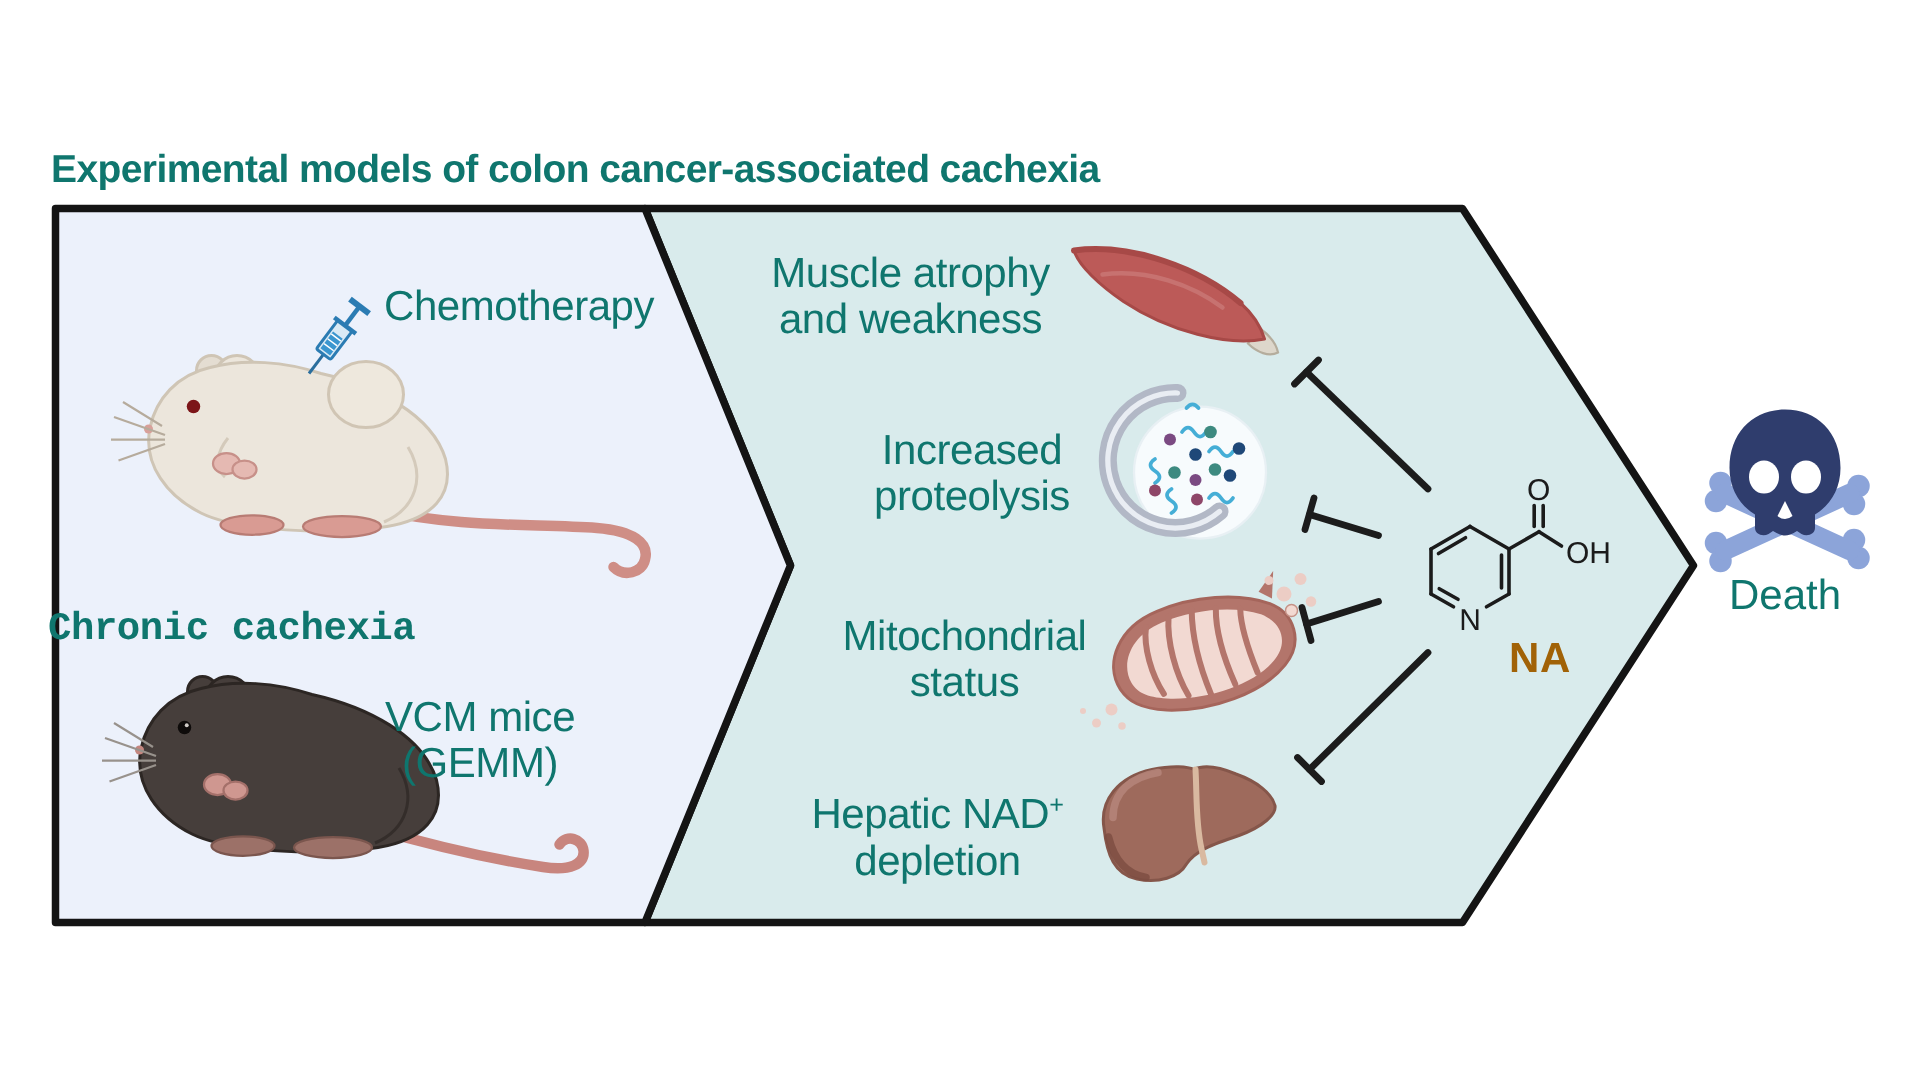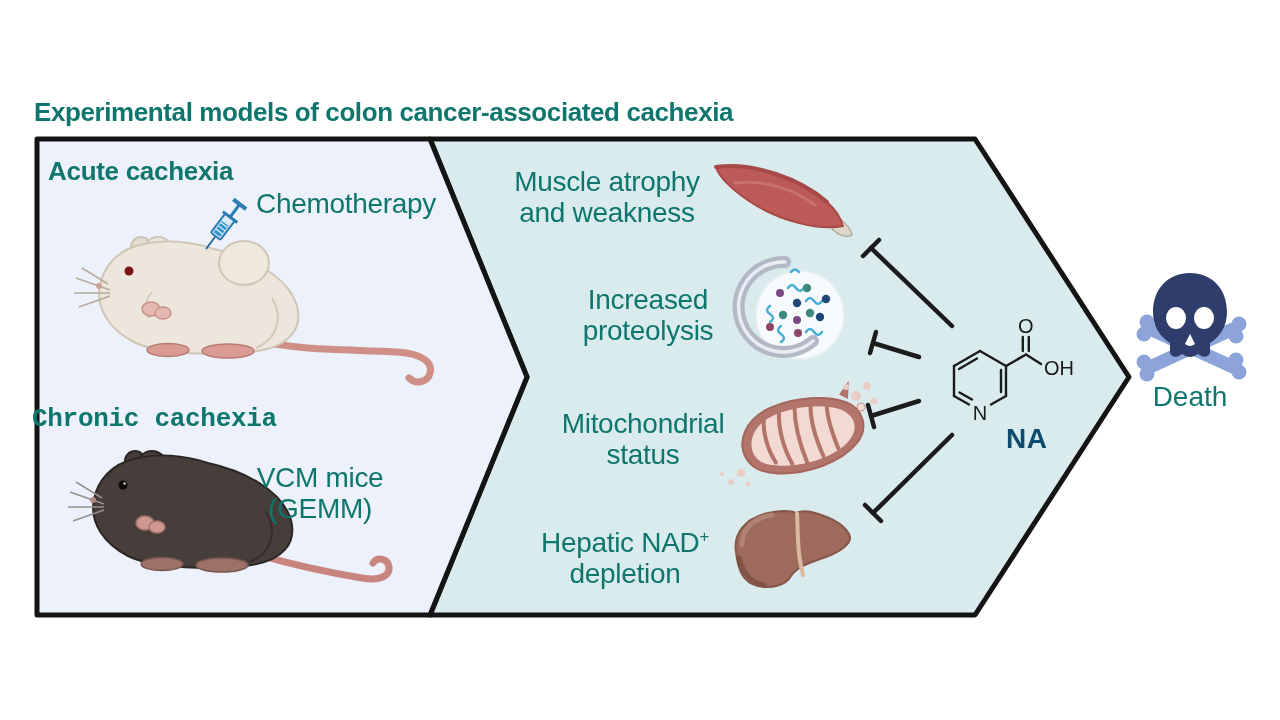--- a/index.html
+++ b/index.html
@@ -4,21 +4,21 @@
 <style>
   html,body{margin:0;padding:0;background:#ffffff;}
   #canvas{position:relative;width:1280px;height:720px;background:#ffffff;overflow:hidden;
           font-family:"Liberation Sans",sans-serif;color:#1c1c1c;}
   #figure-svg{position:absolute;left:0;top:0;}
   .label{position:absolute;white-space:nowrap;color:#0f766e;}
   .title{font-size:26px;font-weight:700;letter-spacing:-0.4px;}
   .heading{font-size:26px;font-weight:700;letter-spacing:-0.3px;}
   .plain{font-size:28px;letter-spacing:-0.3px;}
   .twoline{text-align:center;line-height:31px;white-space:normal;}
-  .na-label{font-size:28px;font-weight:700;color:#0c4a6e;letter-spacing:0.5px;}
+  .na-label{font-size:28px;font-weight:700;color:#a16207;letter-spacing:0.5px;}
   .death{font-size:28px;text-align:center;}
   sup{font-size:60%;vertical-align:super;}
   text.atom{font-family:"Liberation Sans",sans-serif;font-size:20px;fill:#1b1b1b;}
 </style>
 </head>
 <body>
 
 <div id="canvas">
 
   <svg id="figure-svg" width="1280" height="720" viewBox="0 0 1280 720">
@@ -206,21 +206,20 @@
       </g>
       <path d="M 1153 312 C 1153 288, 1169 273, 1190 273 C 1211 273, 1227 288, 1227 312 C 1227 326, 1220 337, 1210 343 L 1210 352 C 1210 356, 1205 358, 1201 356 L 1198 354 C 1195 356, 1192 357, 1190 357 C 1188 357, 1185 356, 1182 354 L 1179 356 C 1175 358, 1170 356, 1170 352 L 1170 343 C 1160 337, 1153 326, 1153 312 Z" fill="#2f3d6d"></path>
       <ellipse cx="1176" cy="318" rx="10" ry="11" fill="#ffffff"></ellipse>
       <ellipse cx="1204" cy="318" rx="10" ry="11" fill="#ffffff"></ellipse>
       <path d="M 1190 334 L 1185 344 Q 1190 348 1195 344 Z" fill="#ffffff"></path>
     </g>
   </svg>
 
   <div class="label title" style="left:34px;top:97px;">Experimental models of colon cancer-associated cachexia</div>
 
-  <div class="label heading" style="left:48px;top:156px;">Acute cachexia</div>
   <div class="label plain" style="left:256px;top:188px;">Chemotherapy</div>
 
   <div class="label heading" style="left:32px;top:404px;font-family:Liberation Mono, monospace;">Chronic cachexia</div>
   <div class="label plain twoline" style="left:240px;top:462px;width:160px;">
     <span>VCM mice</span><br>
     <span>(GEMM)</span>
   </div>
 
   <div class="label plain twoline" style="left:528px;top:284px;width:240px;">
     <span>Increased</span><br>

